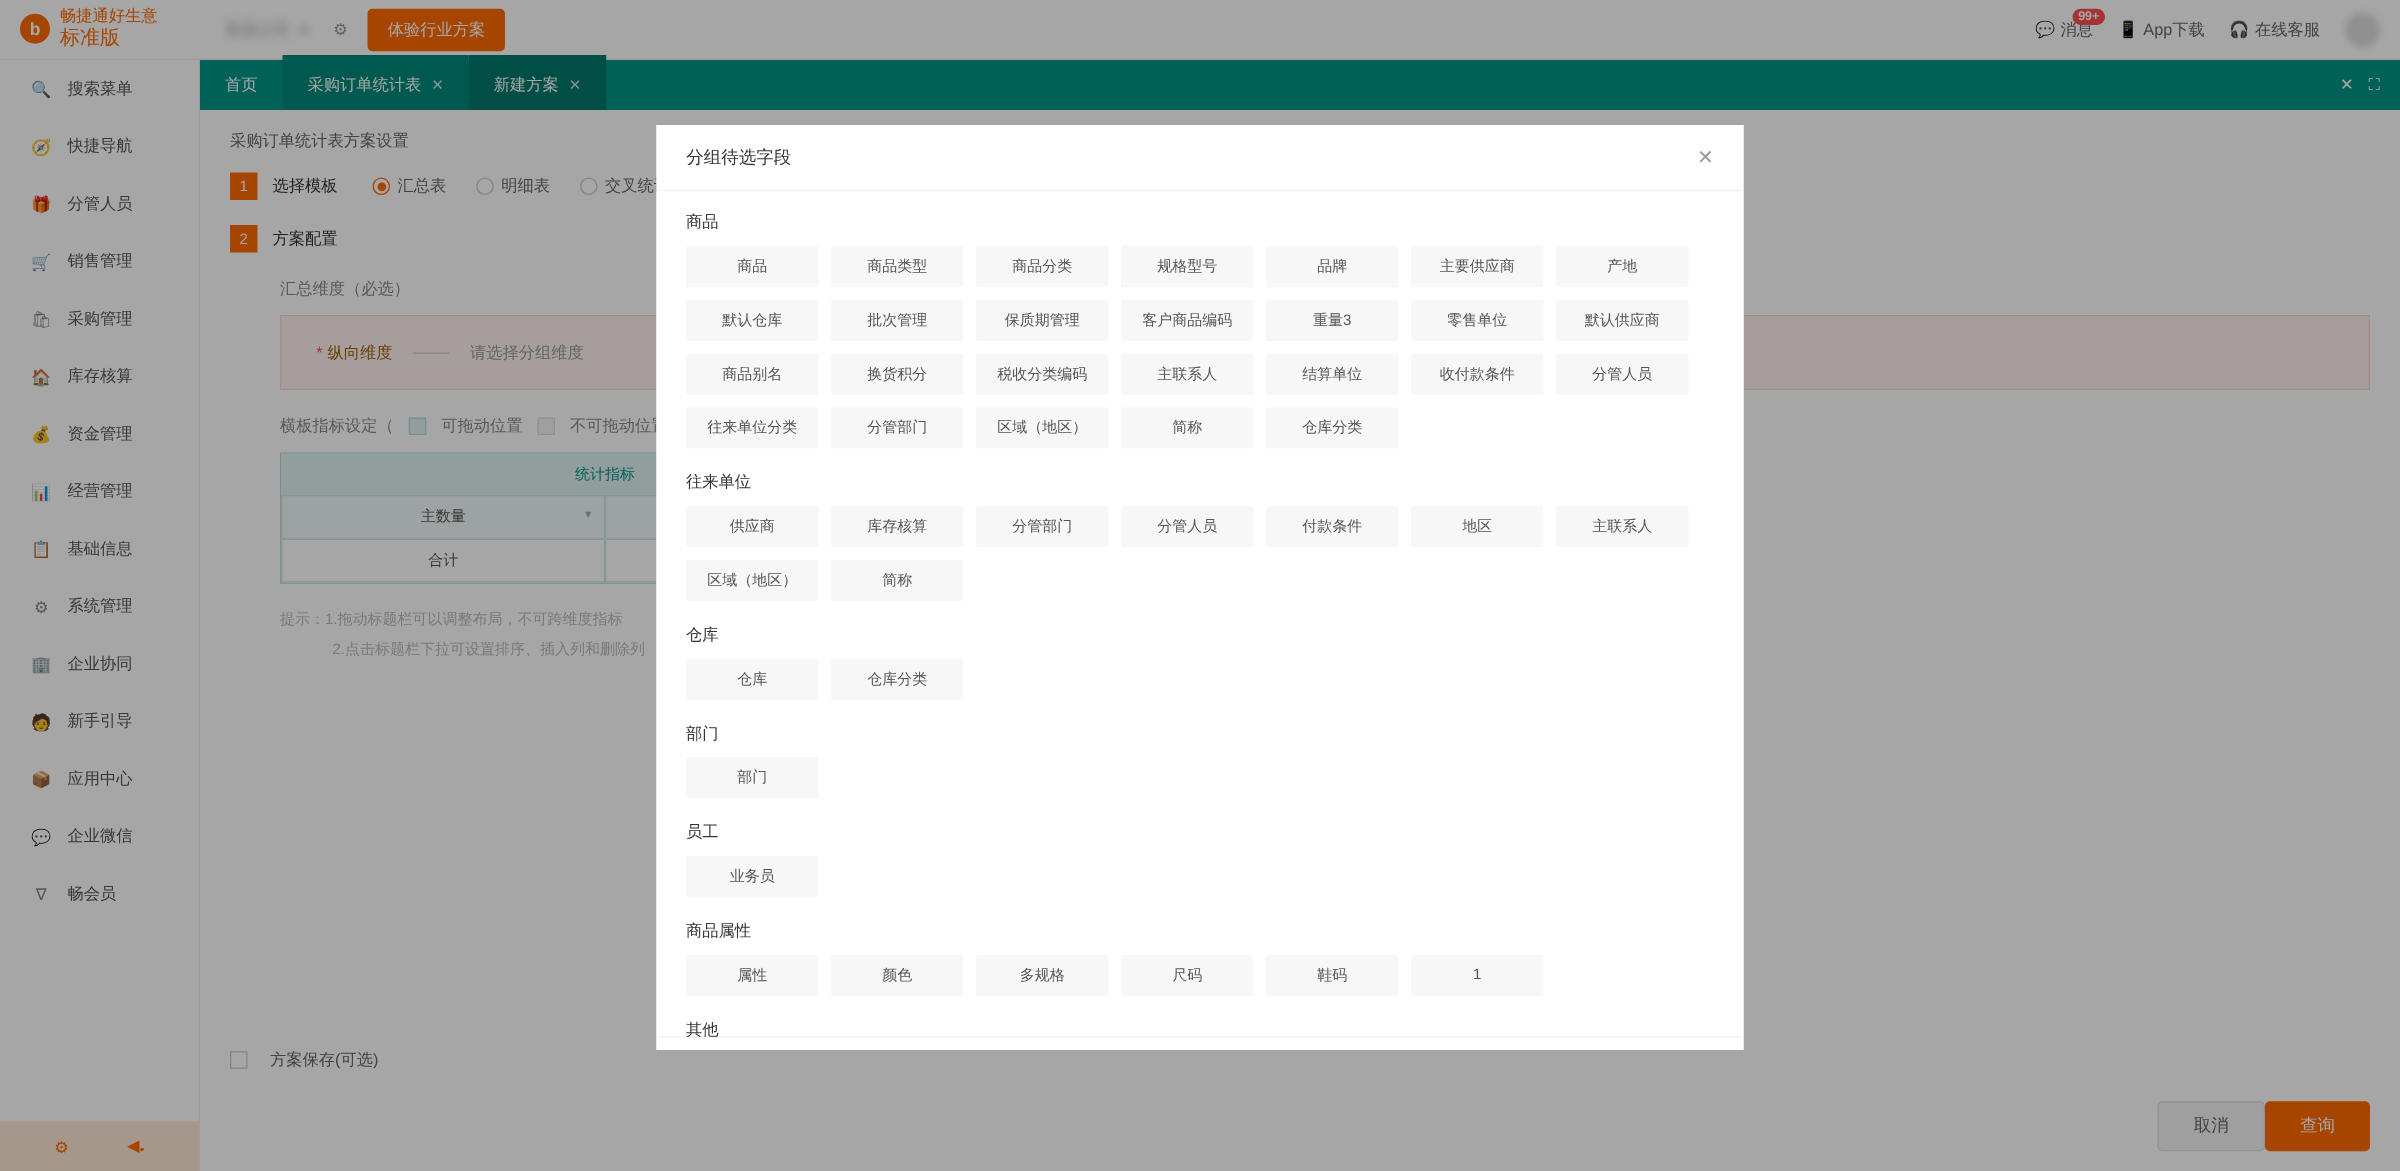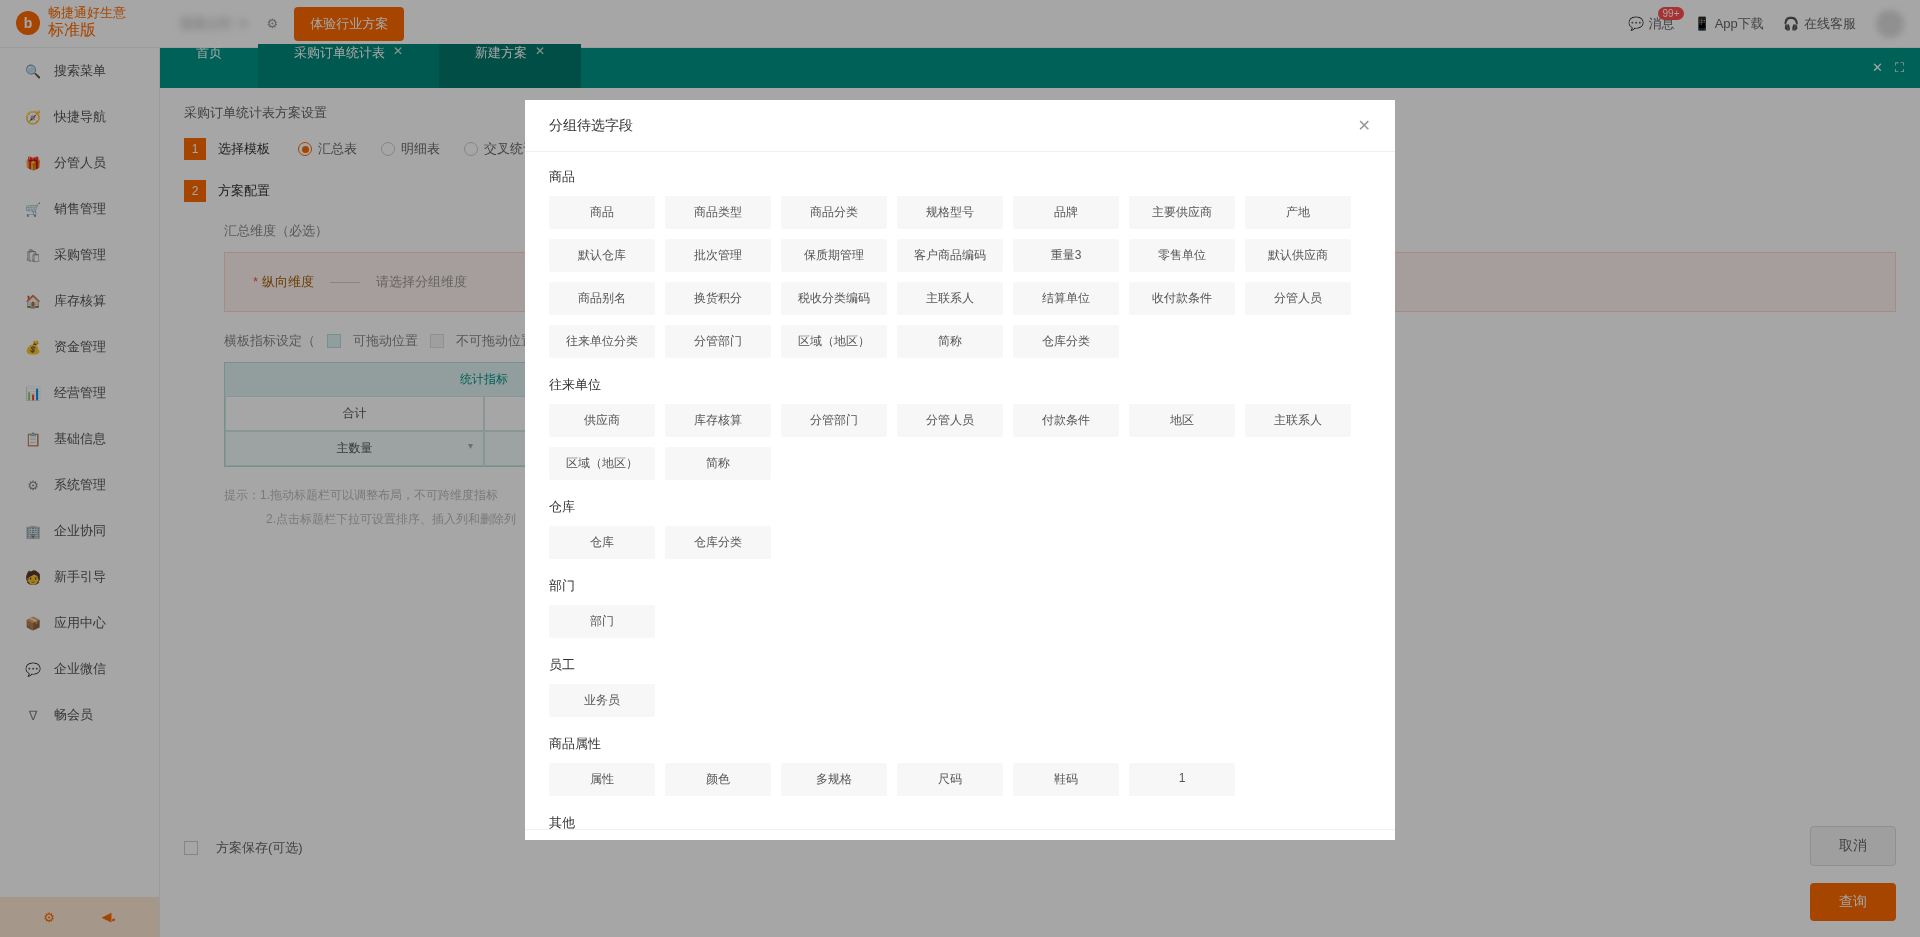--- a/index.html
+++ b/index.html
@@ -9,32 +9,32 @@
 .top-header { height: 48px; background: #fff; display: flex; align-items: center; padding: 0 16px; border-bottom: 1px solid #eee; }
 .logo-area { display: flex; align-items: center; gap: 8px; width: 144px; }
 .logo-icon { width: 24px; height: 24px; background: #ff6a00; border-radius: 50%; display: flex; align-items: center; justify-content: center; color: #fff; font-weight: bold; font-size: 14px; }
 .logo-text { color: #ff6a00; font-size: 13px; font-weight: 500; line-height: 1.1; }
 .logo-sub { color: #ff6a00; font-size: 16px; }
 .company-select { margin-left: 20px; display: flex; align-items: center; gap: 8px; color: #999; filter: blur(4px); }
 .gear { margin-left: 20px; color: #999; cursor: pointer; }
 .primary-btn { margin-left: 16px; background: #ff6a00; color: #fff; padding: 8px 16px; border-radius: 4px; border: none; cursor: pointer; font-size: 13px; }
 .header-right { margin-left: auto; display: flex; align-items: center; gap: 20px; color: #666; }
 .header-item { display: flex; align-items: center; gap: 4px; cursor: pointer; position: relative; }
-.badge { position: absolute; top: -8px; right: -10px; background: #ff4d4f; color: #fff; font-size: 10px; padding: 1px 5px; border-radius: 8px; }
+.badge { position: absolute; top: -8px; right: -10px; background: #ff4d4f; color: #fff; font-size: 10px; padding: 1px 5px; border-radius: 8px; font-weight: bold; }
 .avatar { width: 28px; height: 28px; background: #ddd; border-radius: 50%; filter: blur(3px); }
 
 
 .sidebar { position: absolute; left: 0; top: 48px; bottom: 0; width: 160px; background: #fff; border-right: 1px solid #eee; display: flex; flex-direction: column; }
 .sidebar-item { display: flex; align-items: center; gap: 12px; padding: 14px 24px; color: #555; cursor: pointer; font-size: 13px; }
 .sidebar-icon { width: 18px; height: 18px; display: inline-flex; align-items: center; justify-content: center; color: #888; }
 .sidebar-footer { margin-top: auto; height: 40px; background: #ffe8d6; display: flex; align-items: center; justify-content: space-around; padding: 0 20px; }
 
 
 .tabs-bar { position: absolute; left: 160px; right: 0; top: 48px; height: 40px; background: #009688; display: flex; align-items: center; color: #fff; }
-.tab { padding: 0 36px; height: 48px; display: flex; align-items: flex-start; gap: 8px; cursor: pointer; font-size: 13px; background: #00897b; }
+.tab { padding: 0 20px; height: 48px; display: flex; align-items: center; gap: 8px; cursor: pointer; font-size: 13px; background: #00897b; }
 .tab.home { background: transparent; }
 .tab.active { background: #00796b; }
 .tab-close { font-size: 12px; opacity: 0.8; }
 .tabs-right { margin-left: auto; display: flex; gap: 12px; padding-right: 16px; }
 
 
 .main { position: absolute; left: 160px; right: 0; top: 88px; bottom: 0; background: #fff; padding: 16px 24px 41px; overflow: hidden; }
 .breadcrumb-title { color: #666; font-size: 13px; margin-bottom: 16px; }
 .step-row { display: flex; align-items: center; gap: 12px; margin-bottom: 20px; }
 .step-num { background: #ff6a00; color: #fff; width: 22px; height: 22px; display: inline-flex; align-items: center; justify-content: center; font-size: 12px; }
@@ -58,21 +58,21 @@
 .table-preview { border: 1px solid #b2dfdb; width: 520px; }
 .tp-header { background: #e0f2f1; padding: 8px; text-align: center; color: #009688; font-size: 12px; }
 .tp-row { display: flex; }
 .tp-cell { flex: 1; border: 1px solid #d0e8e6; padding: 8px; text-align: center; background: #f0faf9; font-size: 12px; color: #555; position: relative; }
 .tp-cell .chev { position: absolute; right: 10px; color: #aaa; font-size: 10px; }
 .hints { color: #bbb; font-size: 12px; margin-top: 16px; line-height: 2; }
 .save-row { position: absolute; left: 24px; bottom: 80px; display: flex; align-items: center; gap: 18px; color: #666; }
 .checkbox { width: 14px; height: 14px; border: 1px solid #ccc; }
 
 
-.page-footer { position: absolute; right: 24px; bottom: 16px; display: flex; gap: 17px; flex-direction: column; }
+.page-footer { position: absolute; right: 24px; bottom: 16px; display: flex; gap: 0; }
 .btn { padding: 10px 28px; border-radius: 4px; border: none; cursor: pointer; font-size: 14px; }
 .btn-default { background: #f5f5f5; color: #666; border: 1px solid #ddd; }
 .btn-primary { background: #ff6a00; color: #fff; }
 
 
 .mask { position: absolute; inset: 0; background: rgba(0,0,0,0.35); z-index: 100; }
 .modal { position: absolute; left: 50%; top: 100px; transform: translateX(-50%); width: 870px; background: #fff; z-index: 101; display: flex; flex-direction: column; max-height: 740px; }
 .modal-header { padding: 16px 24px; display: flex; align-items: center; border-bottom: 1px solid #f0f0f0; }
 .modal-title { font-size: 14px; color: #333; }
 .modal-close { margin-left: auto; color: #999; cursor: pointer; font-size: 16px; }
@@ -249,26 +249,26 @@
       <span>横板指标设定（</span>
       <span class="legend-box legend-drag"></span>
       <span>可拖动位置</span>
       <span class="legend-box legend-fixed"></span>
       <span>不可拖动位置）</span>
     </div>
 
     <div class="table-preview">
       <div class="tp-header">统计指标</div>
       <div class="tp-row">
+        <div class="tp-cell"><span>主数量</span><span class="chev">▾</span></div>
+        <div class="tp-cell"><span>金额</span></div>
+      </div>
+      <div class="tp-row">
         <div class="tp-cell" style="background:#fff">合计</div>
         <div class="tp-cell" style="background:#fff">合计</div>
-      </div>
-      <div class="tp-row">
-        <div class="tp-cell"><span>主数量</span><span class="chev">▾</span></div>
-        <div class="tp-cell"><span>金额</span></div>
       </div>
     </div>
 
     <div class="hints">
       <div>提示：1.拖动标题栏可以调整布局，不可跨维度指标</div>
       <div style="padding-left:42px">2.点击标题栏下拉可设置排序、插入列和删除列</div>
     </div>
   </div>
 
   <div class="save-row">

